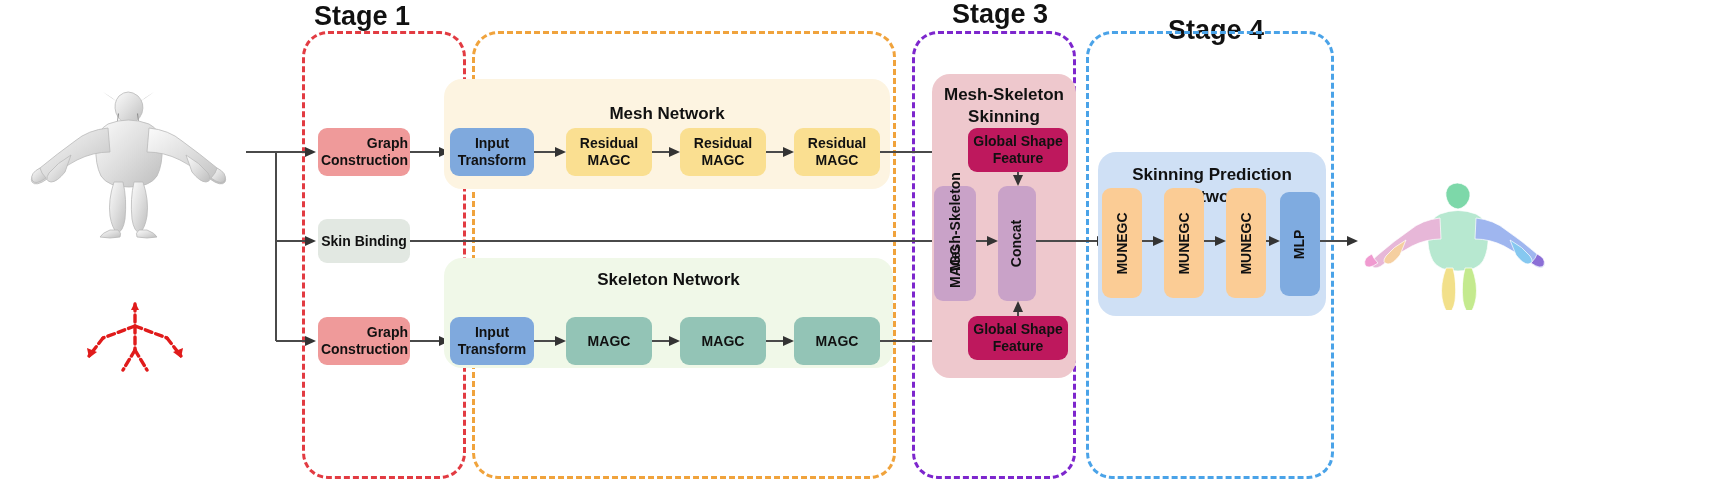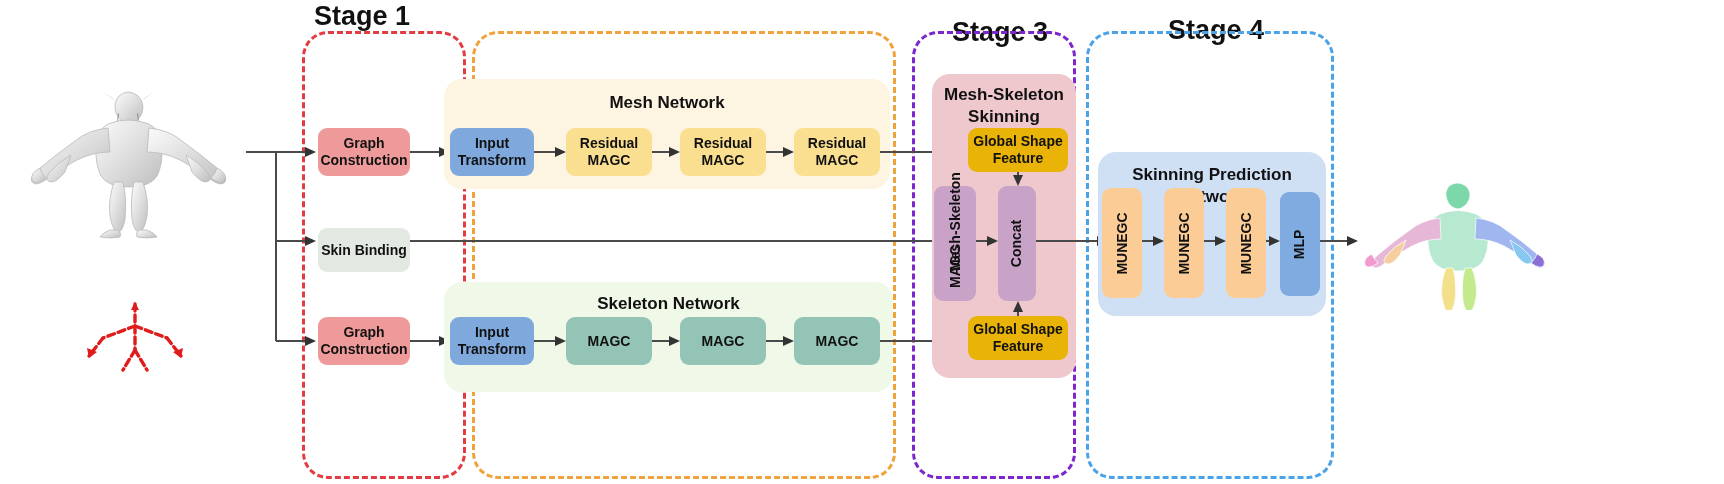--- a/index.html
+++ b/index.html
@@ -31,43 +31,43 @@
     position:absolute;left:0;right:0;text-align:center;
     font-size:17px;font-weight:bold;color:#111;line-height:22px;
   }
 
   
   .node{
     border-radius:9px;display:flex;align-items:center;justify-content:center;
     text-align:center;font-size:14px;font-weight:bold;color:#111;
     line-height:17px;padding:2px;
   }
-  .n-salmon{background:#ef9a9a;}
+  .n-salmon{background:#ef9a9a;align-items:flex-end;}
   .n-gray{background:#e2e8e2;font-weight:bold;}
   .n-blue{background:#7fa9dd;}
   .n-yellow{background:#fadf91;}
   .n-teal{background:#93c4b6;}
-  .n-cream{background:#eab308;}
+  .n-cream{background:#be185d;}
   .n-purple{background:#c9a2c8;}
   .n-orange{background:#fbcc95;}
   .n-blue2{background:#7fabe0;}
 
   .vert span{
     display:block;transform:rotate(-90deg);white-space:nowrap;
   }
   .vert{overflow:visible;}
   .svgwrap{position:absolute;left:0;top:0;width:1724px;height:484px;pointer-events:none;}
 </style>
 </head>
 <body>
 
 <div id="stage">
 
   <div class="abs stage-title" style="left:287px;top:3px;width:150px;">Stage 1</div>
-  <div class="abs stage-title" style="left:925px;top:19px;width:150px;">Stage 3</div>
+  <div class="abs stage-title" style="left:925px;top:1px;width:150px;">Stage 3</div>
   <div class="abs stage-title" style="left:1141px;top:17px;width:150px;">Stage 4</div>
 
   <div class="abs stage-frame frame-red" style="left:302px;top:31px;width:164px;height:448px;"></div>
   <div class="abs stage-frame frame-orange" style="left:472px;top:31px;width:424px;height:448px;"></div>
   <div class="abs stage-frame frame-purple" style="left:912px;top:31px;width:164px;height:448px;"></div>
   <div class="abs stage-frame frame-blue" style="left:1086px;top:31px;width:248px;height:448px;"></div>
 
   <div class="abs" style="left:16px;top:82px;width:225px;height:160px;">
     <svg width="225" height="160" viewBox="0 0 225 160">
       <defs>
@@ -153,21 +153,21 @@
       <polygon points="316,241 305,236 305,246"></polygon>
       <polygon points="316,341 305,336 305,346"></polygon>
     </g>
   </svg>
 
   <div class="abs node n-salmon" style="left:318px;top:128px;width:92px;height:48px;flex-direction:column;">
     <span>Graph</span>
     <span>Construction</span>
   </div>
 
-  <div class="abs node n-gray" style="left:318px;top:228px;width:92px;height:44px;">
+  <div class="abs node n-gray" style="left:318px;top:219px;width:92px;height:44px;">
     <span>Skin Binding</span>
   </div>
 
   <div class="abs node n-salmon" style="left:318px;top:317px;width:92px;height:48px;flex-direction:column;">
     <span>Graph</span>
     <span>Construction</span>
   </div>
 
   <svg class="svgwrap">
     <g stroke="#4a4a4a" stroke-width="2" fill="none">
@@ -175,21 +175,21 @@
       <line x1="410" y1="341" x2="440" y2="341"></line>
       <line x1="410" y1="241" x2="988" y2="241"></line>
     </g>
     <g fill="#333">
       <polygon points="450,152 439,147 439,157"></polygon>
       <polygon points="450,341 439,336 439,346"></polygon>
     </g>
   </svg>
 
   <div class="abs group grp-mesh" style="left:444px;top:79px;width:446px;height:110px;">
-    <div class="group-title" style="top:13px;">Mesh Network</div>
+    <div class="group-title" style="top:24px;">Mesh Network</div>
   </div>
 
   <div class="abs node n-blue" style="left:450px;top:128px;width:84px;height:48px;flex-direction:column;">
     <span>Input</span>
     <span>Transform</span>
   </div>
 
   <div class="abs node n-yellow" style="left:566px;top:128px;width:86px;height:48px;flex-direction:column;">
     <span>Residual</span>
     <span>MAGC</span>
@@ -215,21 +215,21 @@
     </g>
     <g fill="#333">
       <polygon points="566,152 555,147 555,157"></polygon>
       <polygon points="680,152 669,147 669,157"></polygon>
       <polygon points="794,152 783,147 783,157"></polygon>
       <polygon points="968,152 957,147 957,157"></polygon>
       <polygon points="968,241 957,236 957,246"></polygon>
     </g>
   </svg>
 
-  <div class="abs group grp-skel" style="left:444px;top:282px;width:449px;height:110px;">
+  <div class="abs group grp-skel" style="left:444px;top:258px;width:449px;height:110px;">
     <div class="group-title" style="top:11px;">Skeleton Network</div>
   </div>
 
   <div class="abs node n-blue" style="left:450px;top:317px;width:84px;height:48px;flex-direction:column;">
     <span>Input</span>
     <span>Transform</span>
   </div>
 
   <div class="abs node n-teal" style="left:566px;top:317px;width:86px;height:48px;">
     <span>MAGC</span>

